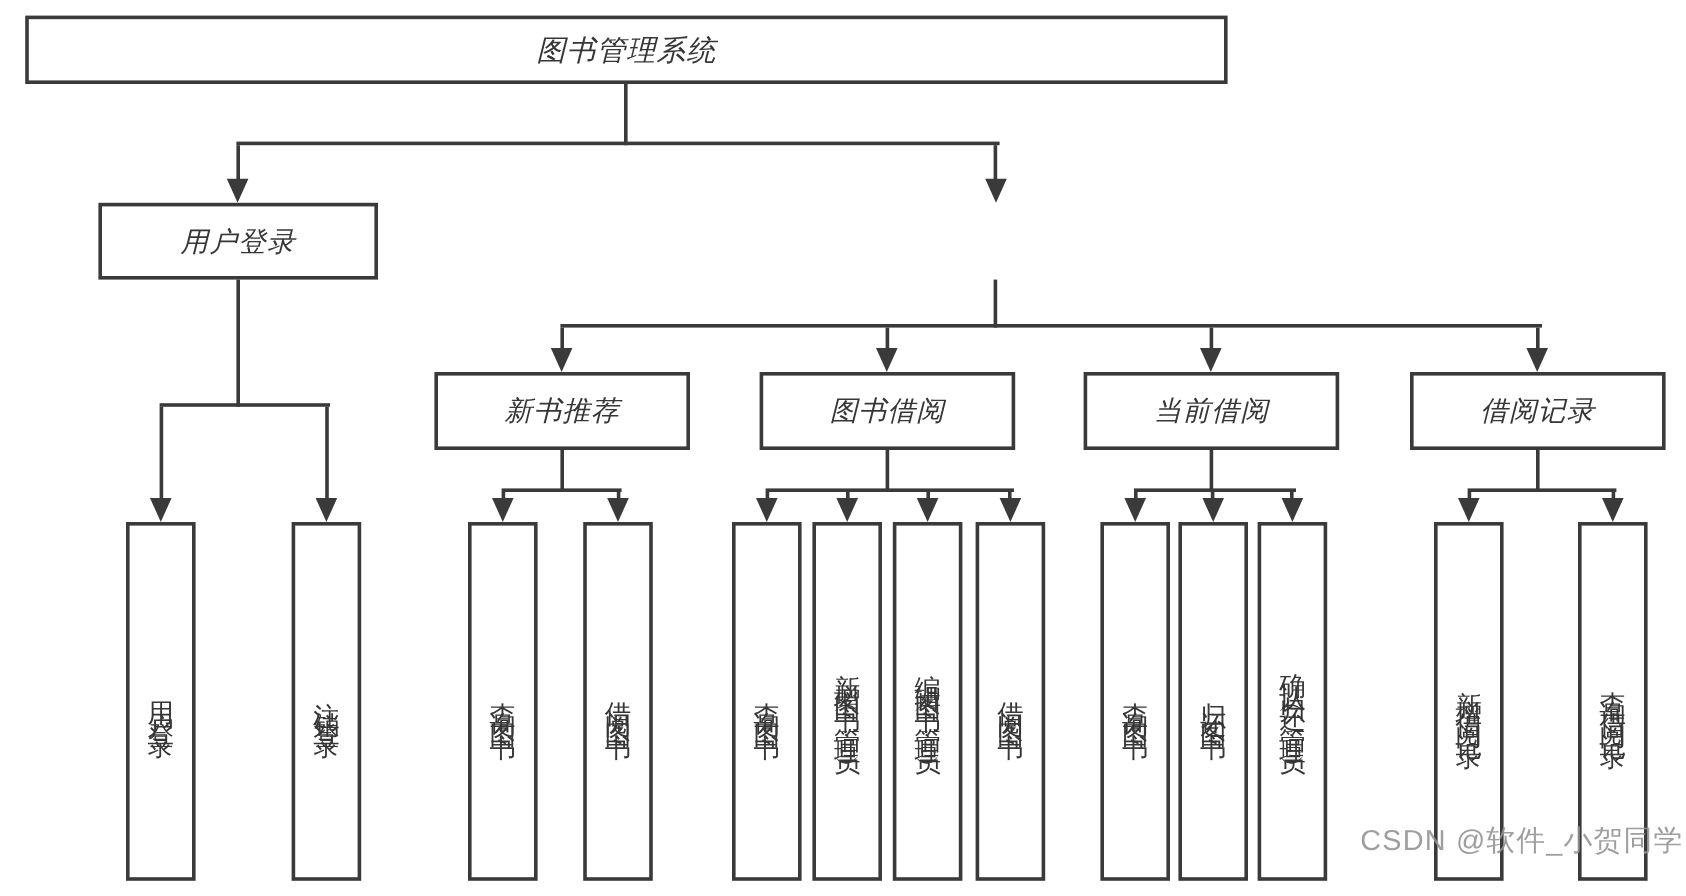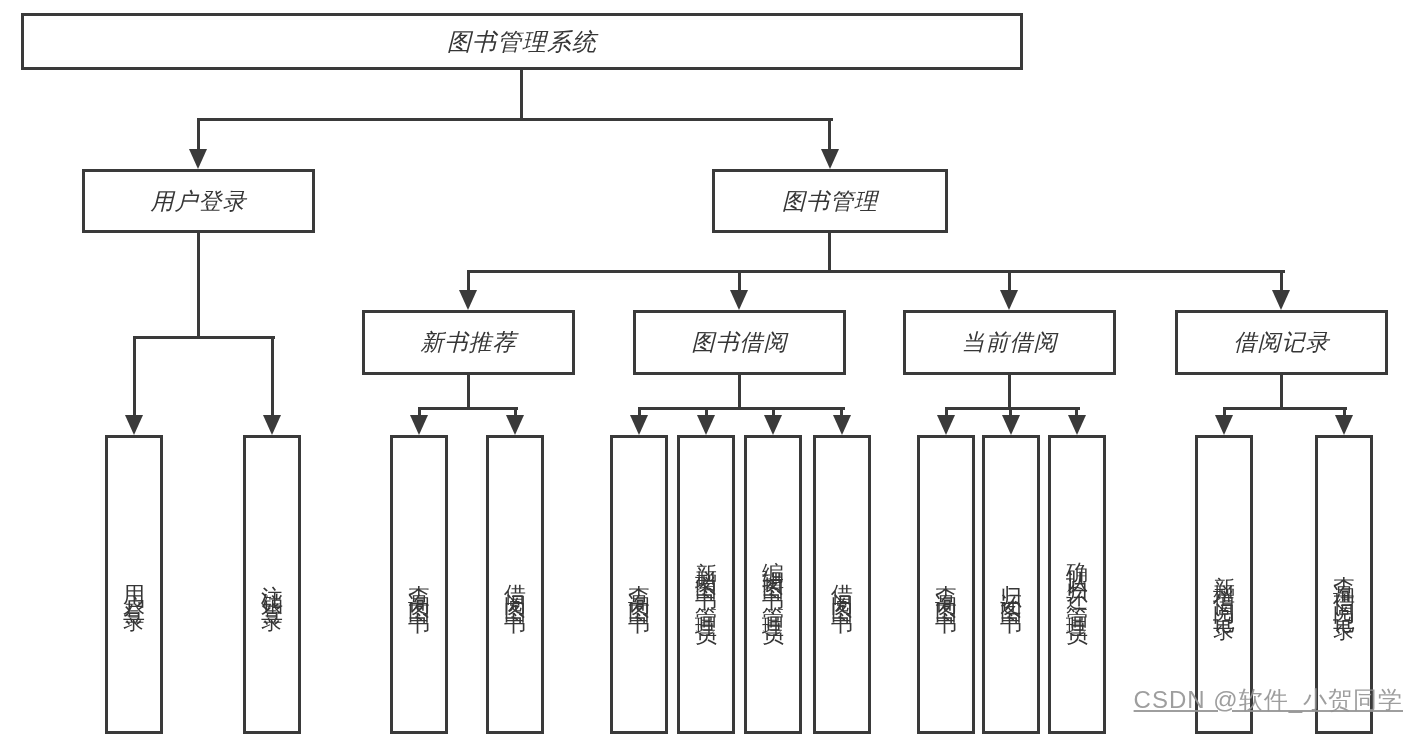--- a/index.html
+++ b/index.html
@@ -49,21 +49,20 @@
     border-top:20px solid #3a3a3a;
   }
   .watermark{
     position:absolute;
     top:684px;right:2px;
     font-size:24px;
     color:rgba(148,148,148,0.9);
     letter-spacing:1px;
     z-index:20;
     white-space:nowrap;
-    text-decoration:underline;
   }
   
   #root{left:21px;top:13px;width:1002px;height:57px;}
   #n-user-login{left:82px;top:169px;width:233px;height:64px;}
   #n-book-mgmt{left:712px;top:169px;width:236px;height:64px;}
   #n-newbook{left:362px;top:310px;width:213px;height:65px;}
   #n-bookborrow{left:633px;top:310px;width:213px;height:65px;}
   #n-currentborrow{left:903px;top:310px;width:213px;height:65px;}
   #n-borrowrec{left:1175px;top:310px;width:213px;height:65px;}
   #lf1{left:105px;}  #lf2{left:243px;}
@@ -84,23 +83,20 @@
   <div class="vline" style="left:520px;top:70px;height:51px;"></div>
   <div class="hline" style="left:197px;top:118px;width:636px;"></div>
   <div class="vline" style="left:197px;top:121px;height:30px;"></div>
   <div class="vline" style="left:828px;top:121px;height:30px;"></div>
   <div class="arr" style="left:189px;top:149px;"></div>
   <div class="arr" style="left:821px;top:149px;"></div>
 
   <div id="n-user-login" class="box">
     <span>用户登录</span>
   </div>
-  <div id="n-book-mgmt" class="box">
-    <span>图书管理</span>
-  </div>
 
   <div class="vline" style="left:197px;top:233px;height:106px;"></div>
   <div class="hline" style="left:133px;top:336px;width:142px;"></div>
   <div class="vline" style="left:133px;top:339px;height:78px;"></div>
   <div class="vline" style="left:271px;top:339px;height:78px;"></div>
   <div class="arr" style="left:125px;top:415px;"></div>
   <div class="arr" style="left:263px;top:415px;"></div>
 
   <div class="vline" style="left:828px;top:233px;height:40px;"></div>
   <div class="hline" style="left:467px;top:270px;width:818px;"></div>

